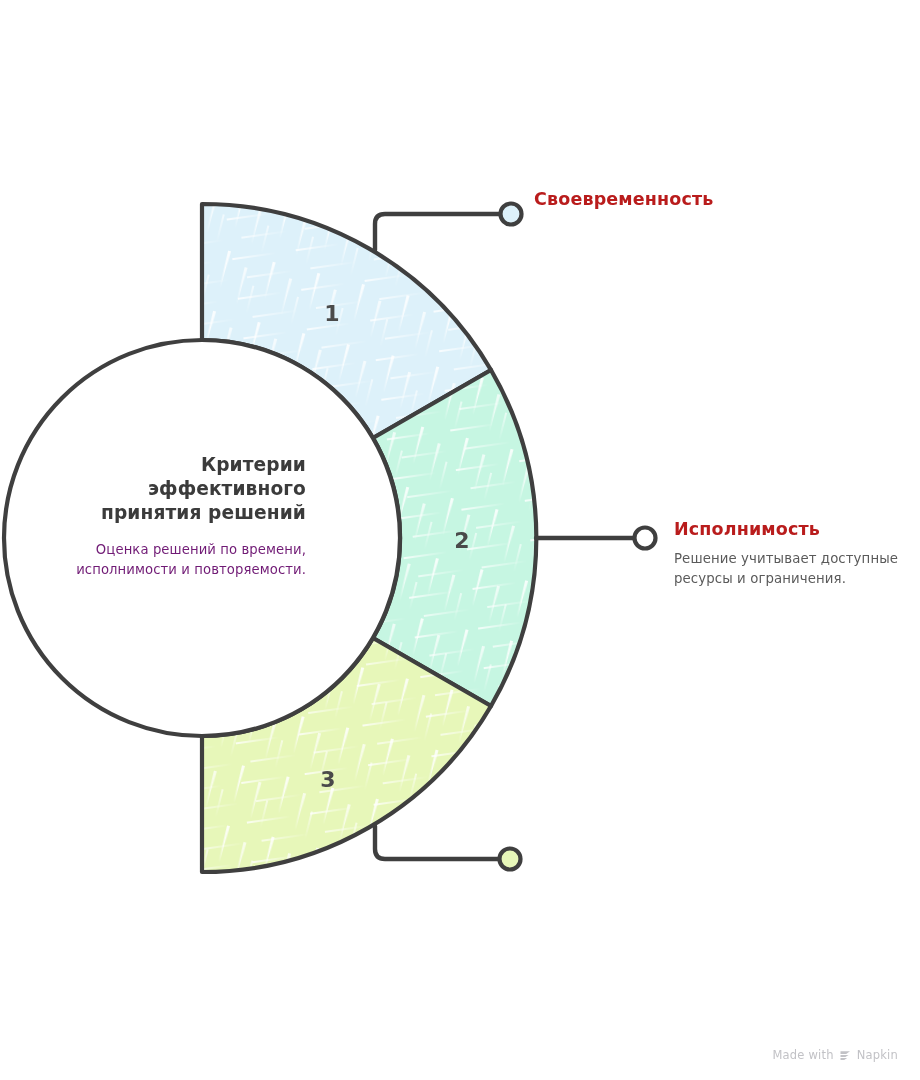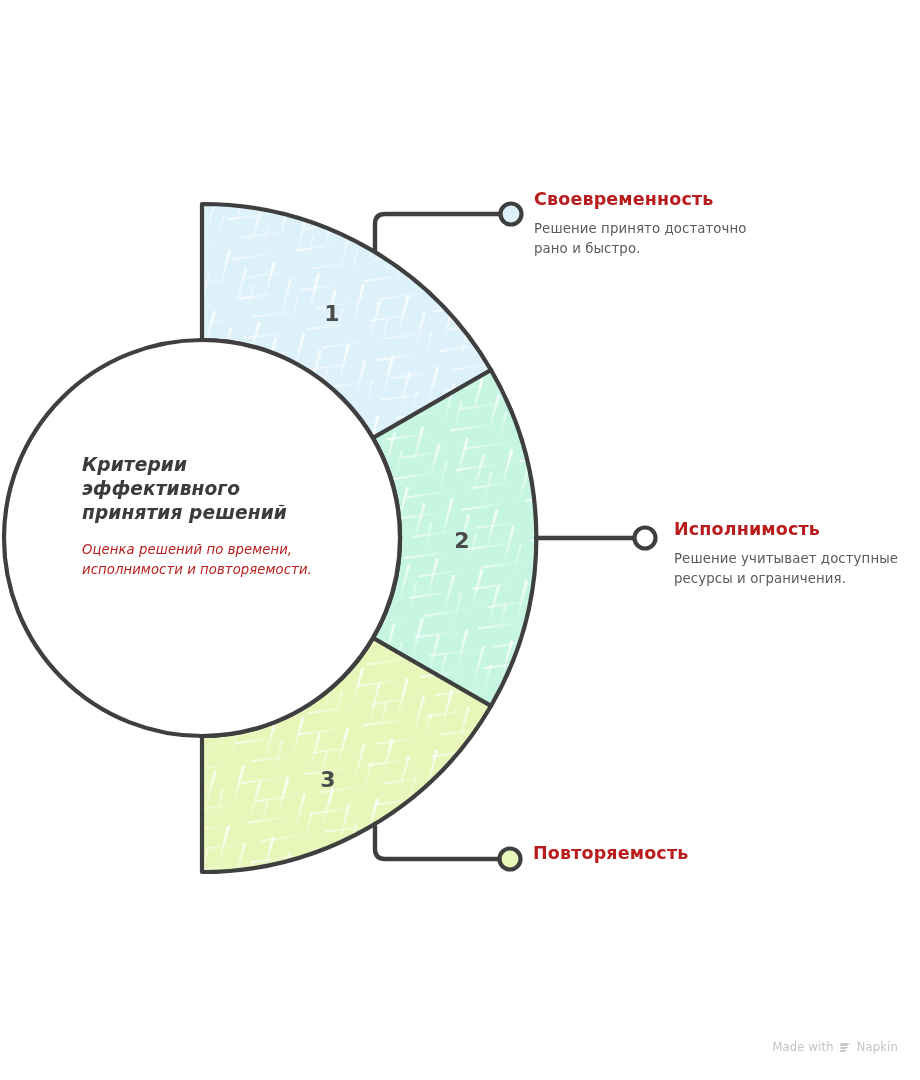--- a/index.html
+++ b/index.html
@@ -56,38 +56,37 @@
     letter-spacing: 0.1px;
   }
 
   #label-1 { left: 534px; top: 189px; }
   #label-2 { left: 674px; top: 519px; }
   #label-3 { left: 533px; top: 843px; }
 
   
   #center-text {
     position: absolute;
-    left: 82px;
+    left: 66px;
     top: 453px;
     width: 240px;
-    text-align: left;
-    font-style: italic;
+    text-align: right;
   }
   #center-title {
     font-size: 18.6px;
     font-weight: 700;
     color: #3b3b3b;
     line-height: 1.3;
     margin: 0 0 14px 0;
     letter-spacing: 0.1px;
   }
   #center-sub {
     font-size: 13.2px;
     font-weight: 400;
-    color: #b91c1c;
+    color: #701a75;
     line-height: 1.52;
     margin: 0;
     letter-spacing: 0.1px;
   }
 
   
   .seg-num {
     position: absolute;
     font-size: 22px;
     font-weight: 700;
@@ -96,21 +95,21 @@
     width: 40px;
   }
   #seg-num-1 { left: 312px; top: 301px; }
   #seg-num-2 { left: 442px; top: 528px; }
   #seg-num-3 { left: 308px; top: 767px; }
 
   
   #watermark {
     position: absolute;
     right: 22px;
-    bottom: 26px;
+    bottom: 18px;
     display: flex;
     align-items: center;
     gap: 5px;
     font-size: 11.5px;
     color: #c2c2c6;
     font-weight: 400;
     letter-spacing: 0.2px;
   }
   #watermark svg { display: block; }
 </style>
@@ -194,30 +193,28 @@
     <h1 id="center-title">Критерии эффективного принятия решений</h1>
     <p id="center-sub">Оценка решений по времени, исполнимости и повторяемости.</p>
   </div>
 
   <div class="seg-num" id="seg-num-1" style="color: rgb(74, 74, 74);">1</div>
   <div class="seg-num" id="seg-num-2" style="color: rgb(74, 74, 74);">2</div>
   <div class="seg-num" id="seg-num-3" style="color: rgb(74, 74, 74);">3</div>
 
   <div class="label-block" id="label-1">
     <div class="label-title">Своевременность</div>
-    <div class="label-desc">Решение принято достаточно рано и быстро.</div>
   </div>
 
   <div class="label-block" id="label-2">
     <div class="label-title">Исполнимость</div>
     <div class="label-desc">Решение учитывает доступные ресурсы и ограничения.</div>
   </div>
 
   <div class="label-block" id="label-3">
-    <div class="label-title">Повторяемость</div>
   </div>
 
   <div id="watermark">
     <span>Made with</span>
     <span>
       <svg width="13" height="13" viewBox="0 0 13 13" aria-hidden="true">
         <path d="M1.5 2.2 L11 2.2 L7.2 5.0 L1.5 5.0 Z" fill="#c2c2c6"></path>
         <path d="M1.5 5.9 L9.6 5.9 L6.3 8.1 L1.5 8.1 Z" fill="#c2c2c6"></path>
         <path d="M1.5 9.0 L8.2 9.0 L5.2 10.9 L1.5 10.9 Z" fill="#c2c2c6"></path>
       </svg>

